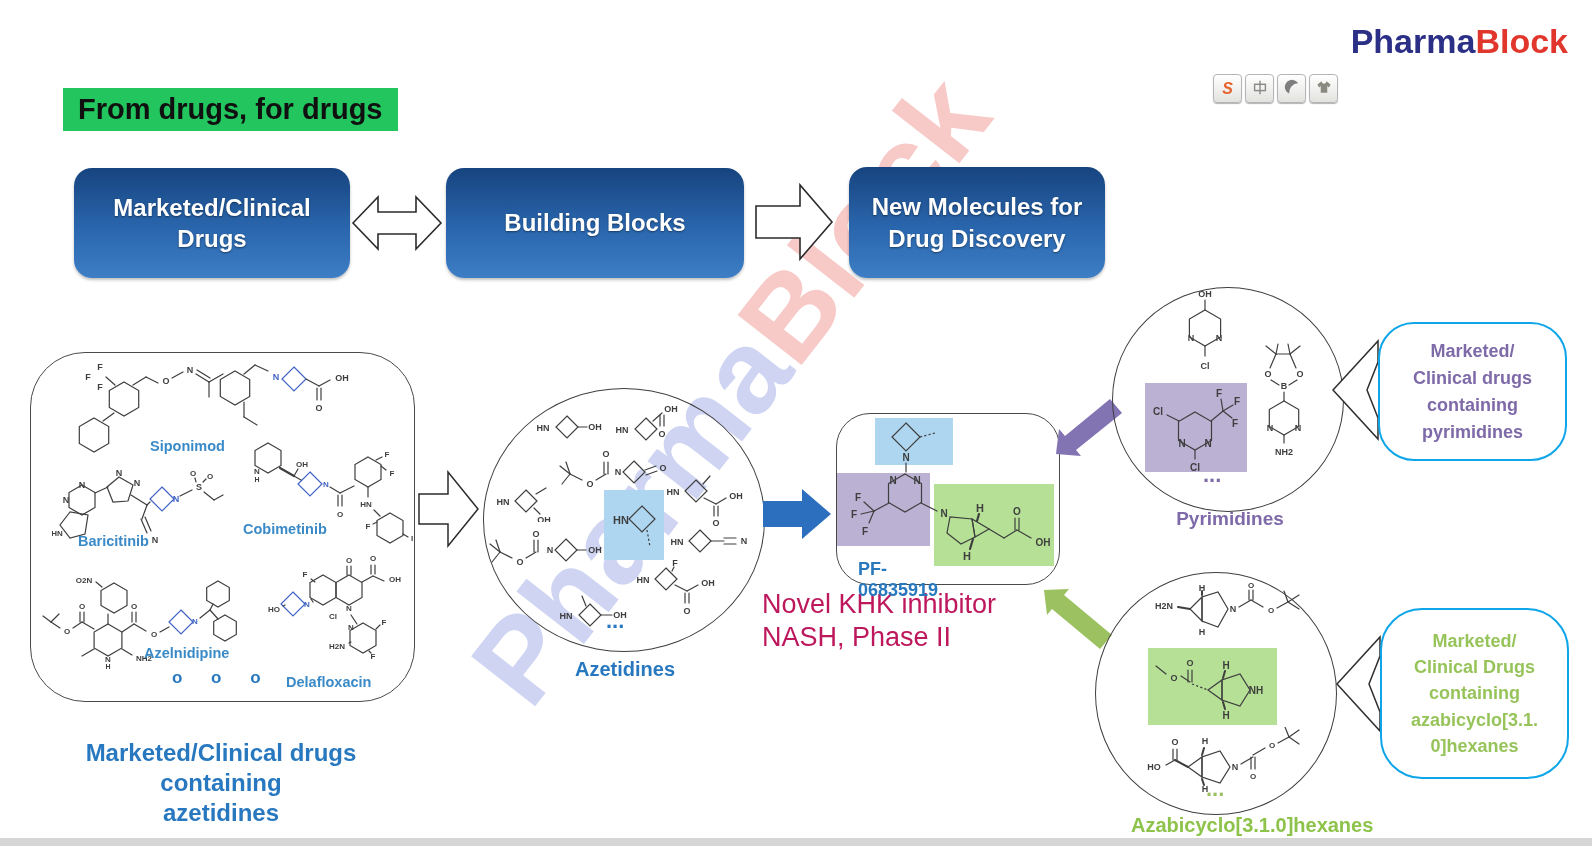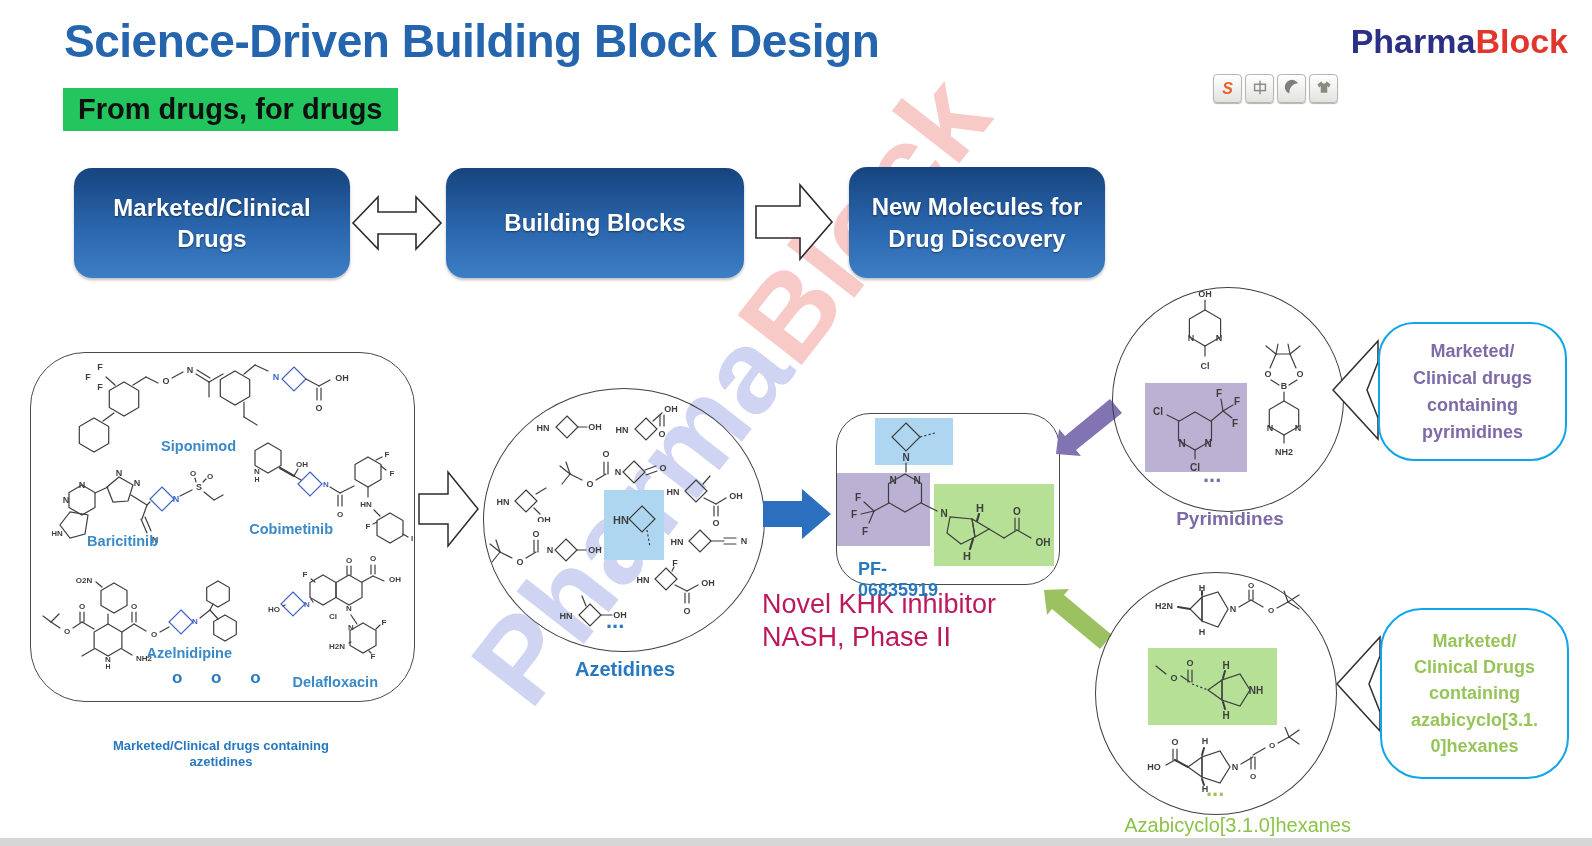--- a/index.html
+++ b/index.html
@@ -37,47 +37,46 @@
   #pfbox{left:836px;top:413px;width:222px;height:170px;border:1.7px solid #4a4a4a;border-radius:34px;background:#fff;z-index:2;}
   .circle{border:1.4px solid #3f3f3f;border-radius:50%;z-index:2;background:transparent;}
   #azcircle{left:483px;top:388px;width:280px;height:262px;}
   #pycircle{left:1112px;top:287px;width:230px;height:223px;}
   #abcircle{left:1095px;top:572px;width:240px;height:241px;}
   .sidebox{border:2px solid #0ea5e9;background:#fff;display:flex;align-items:center;justify-content:center;
            text-align:center;font-weight:bold;white-space:pre-line;z-index:2;}
   #pybox{left:1378px;top:322px;width:185px;height:135px;border-radius:36px;color:#7e6aa8;font-size:18px;line-height:1.5;}
   #abbox{left:1380px;top:608px;width:185px;height:167px;border-radius:42px;color:#97c45a;font-size:18px;line-height:1.45;}
   
-  .druglabel{font-size:14.5px;font-weight:bold;color:#3a8ac8;text-align:right;z-index:3;}
-  #caption{left:40px;top:738px;width:362px;text-align:center;font-size:13px;font-weight:bold;color:#2878c0;
+  .druglabel{font-size:14.5px;font-weight:bold;color:#3a8ac8;text-align:left;z-index:3;}
+  #caption{left:40px;top:738px;width:362px;text-align:center;font-size:24px;font-weight:bold;color:#2878c0;
            line-height:1.25;white-space:pre-line;z-index:2;}
   #azlabel{left:545px;top:658px;width:160px;text-align:center;font-size:20px;font-weight:bold;color:#2878c0;z-index:2;}
   #pylabel{left:1160px;top:508px;width:140px;text-align:center;font-size:19px;font-weight:bold;color:#7e6aa8;z-index:2;}
-  #ablabel{left:1095px;top:814px;width:256px;text-align:right;font-size:20px;font-weight:normal;color:#8dc34a;z-index:2;}
+  #ablabel{left:1131px;top:814px;width:256px;text-align:left;font-size:20px;font-weight:bold;color:#8dc34a;z-index:2;}
   #pflabel{left:858px;top:559px;width:76px;text-align:left;font-size:18px;font-weight:bold;color:#2878be;z-index:3;}
   #note{left:762px;top:588px;font-size:27px;color:#be185d;line-height:1.23;white-space:pre-line;z-index:2;}
   .dots{font-weight:bold;z-index:3;}
   #paneldots{left:172px;top:668px;font-size:17px;color:#2878c0;letter-spacing:12px;}
   #azdots{left:606px;top:608px;font-size:22px;color:#2878c0;}
   #pydots{left:1203px;top:462px;font-size:22px;color:#7e6aa8;}
   #abdots{left:1206px;top:776px;font-size:22px;color:#9cc161;}
   #bottombar{left:0;top:838px;width:1592px;height:8px;background:#d6d6d6;z-index:2;}
   svg.arrow{z-index:2;position:absolute;}
   #molecules svg{position:absolute;z-index:2;}
 </style>
 </head>
 <body>
 
 <div id="slide">
 
   <div id="watermark" class="abs">
     <span class="rot"><span class="w1">Pharma</span><span class="w2">Block</span></span>
   </div>
 
-  <div id="title" class="abs">Science-Driven Building Block Design</div>
   <div id="subtitle" class="abs">From drugs, for drugs</div>
 
   <div id="logo" class="abs">
     <span class="p1">Pharma</span><span class="p2">Block</span>
   </div>
 
   <div id="ime" class="abs">
     <div class="imekey">
       <span class="sogou-s">S</span>
     </div>

